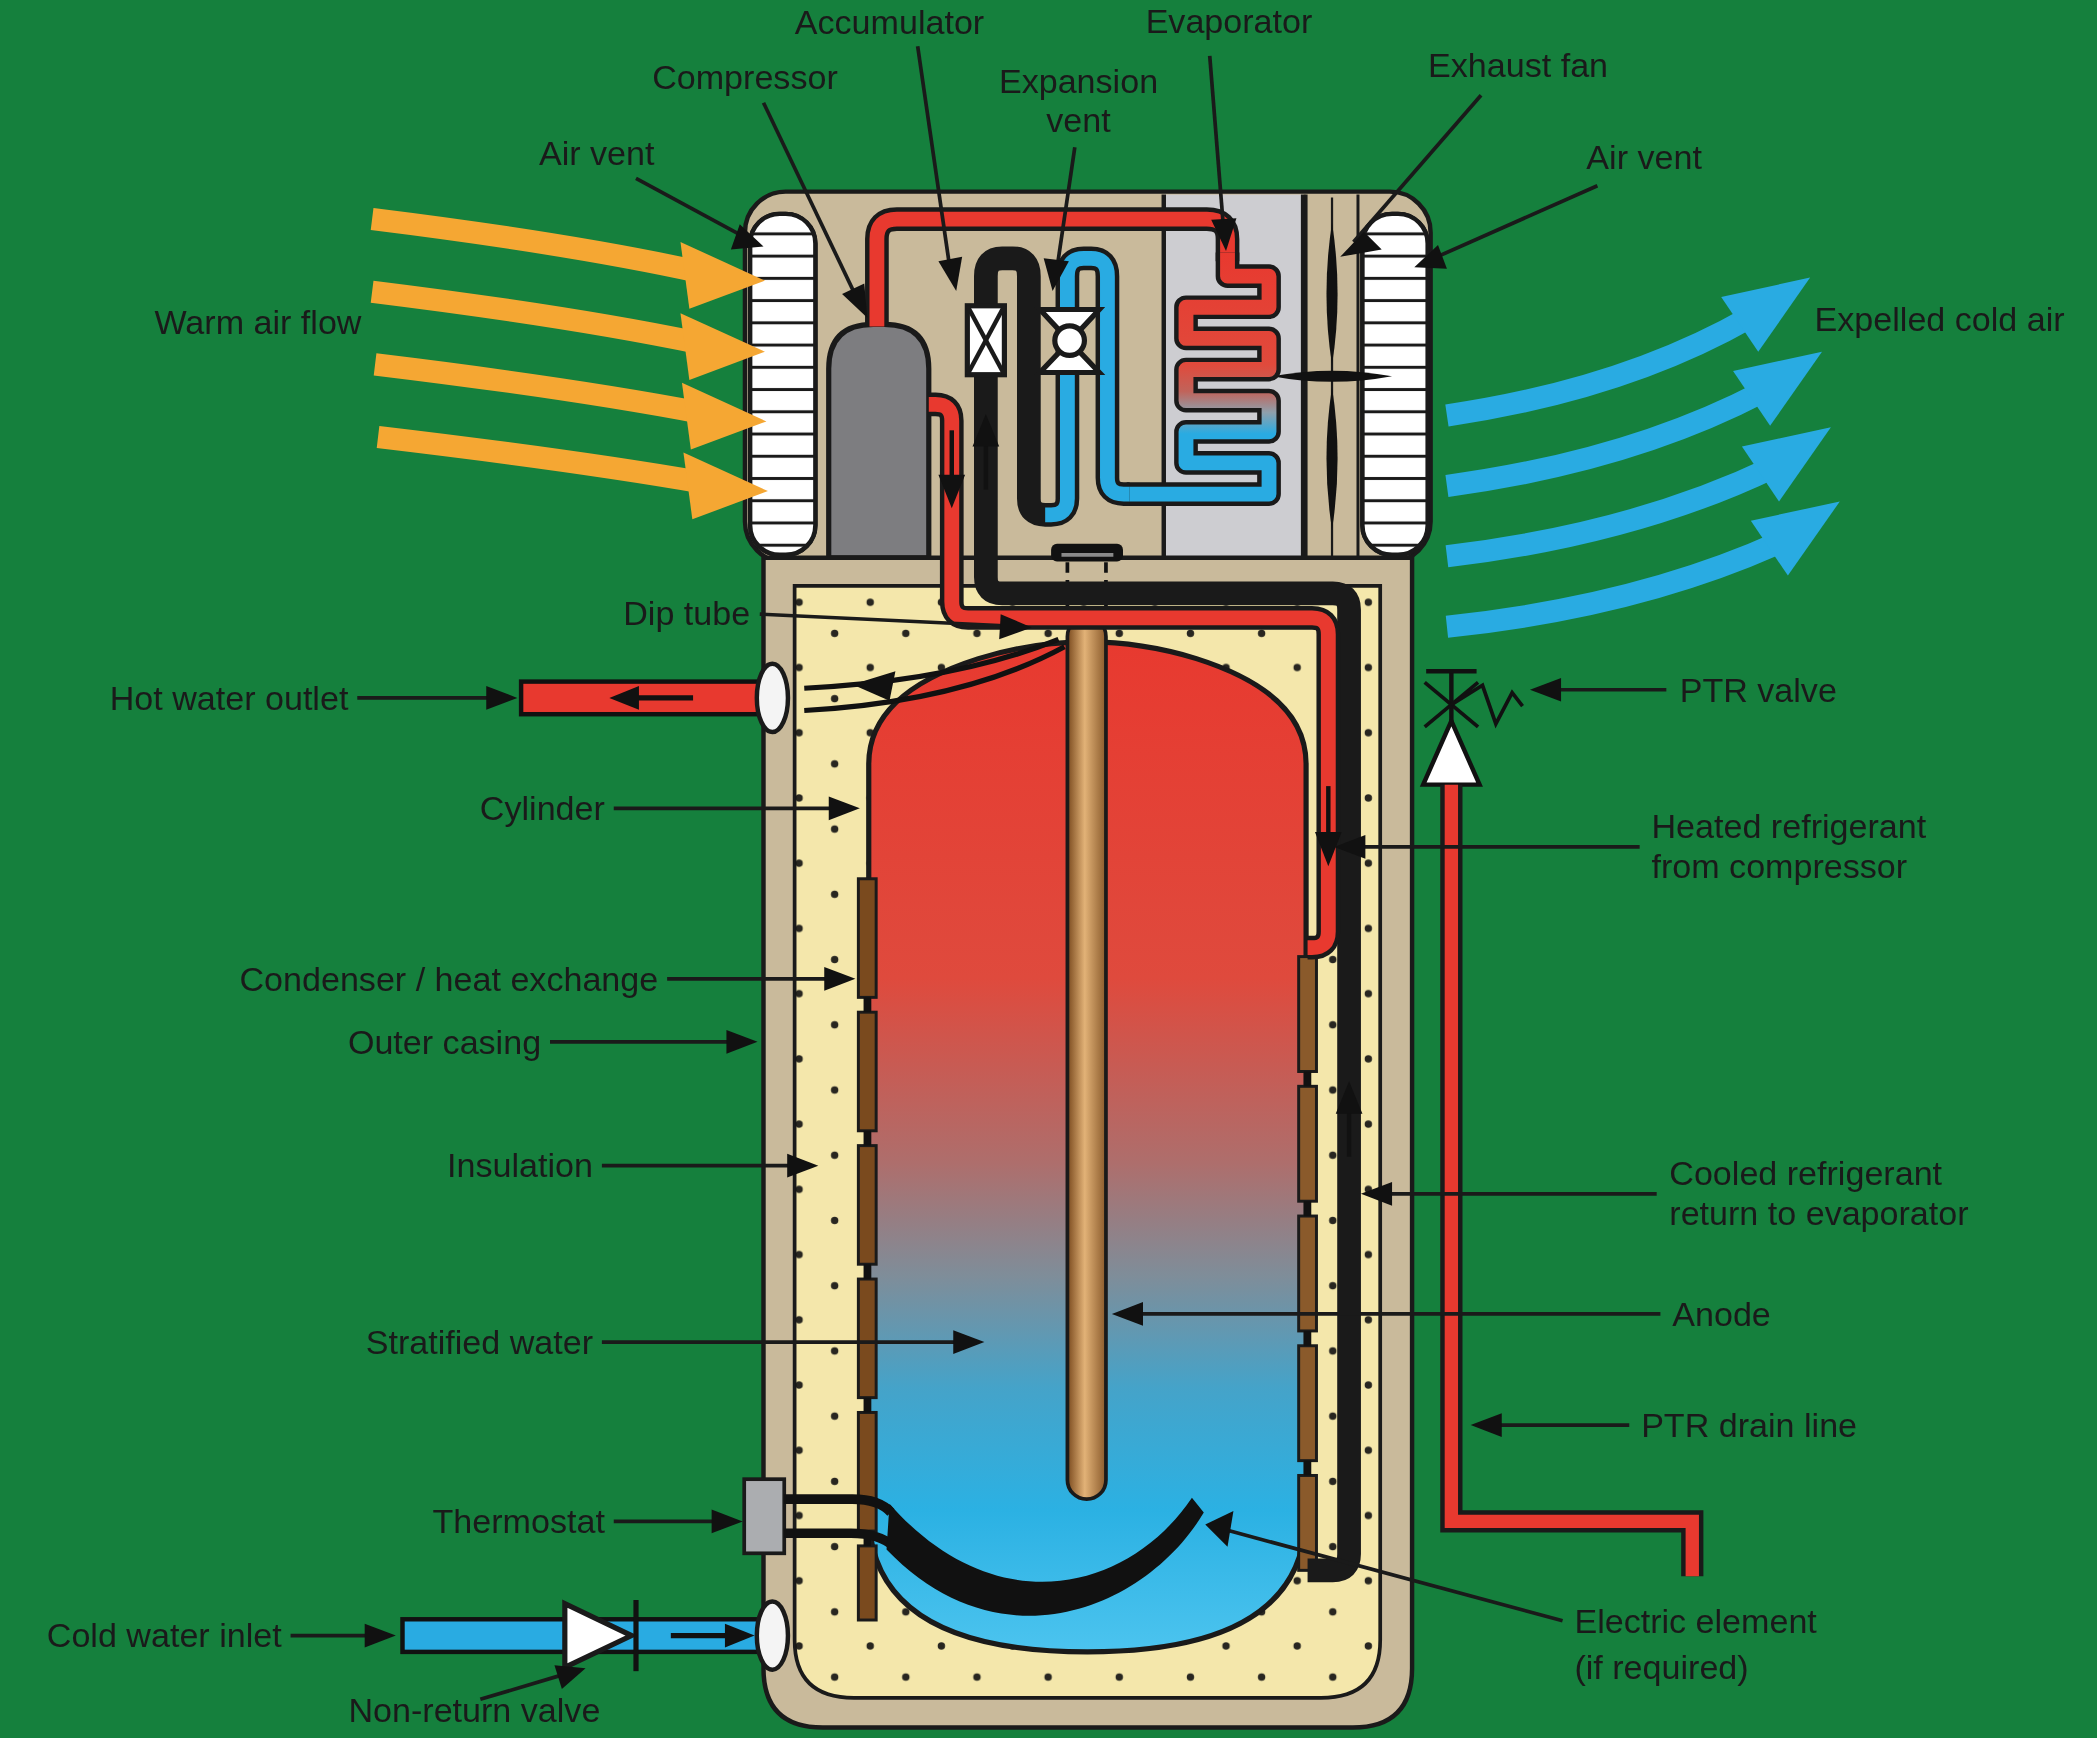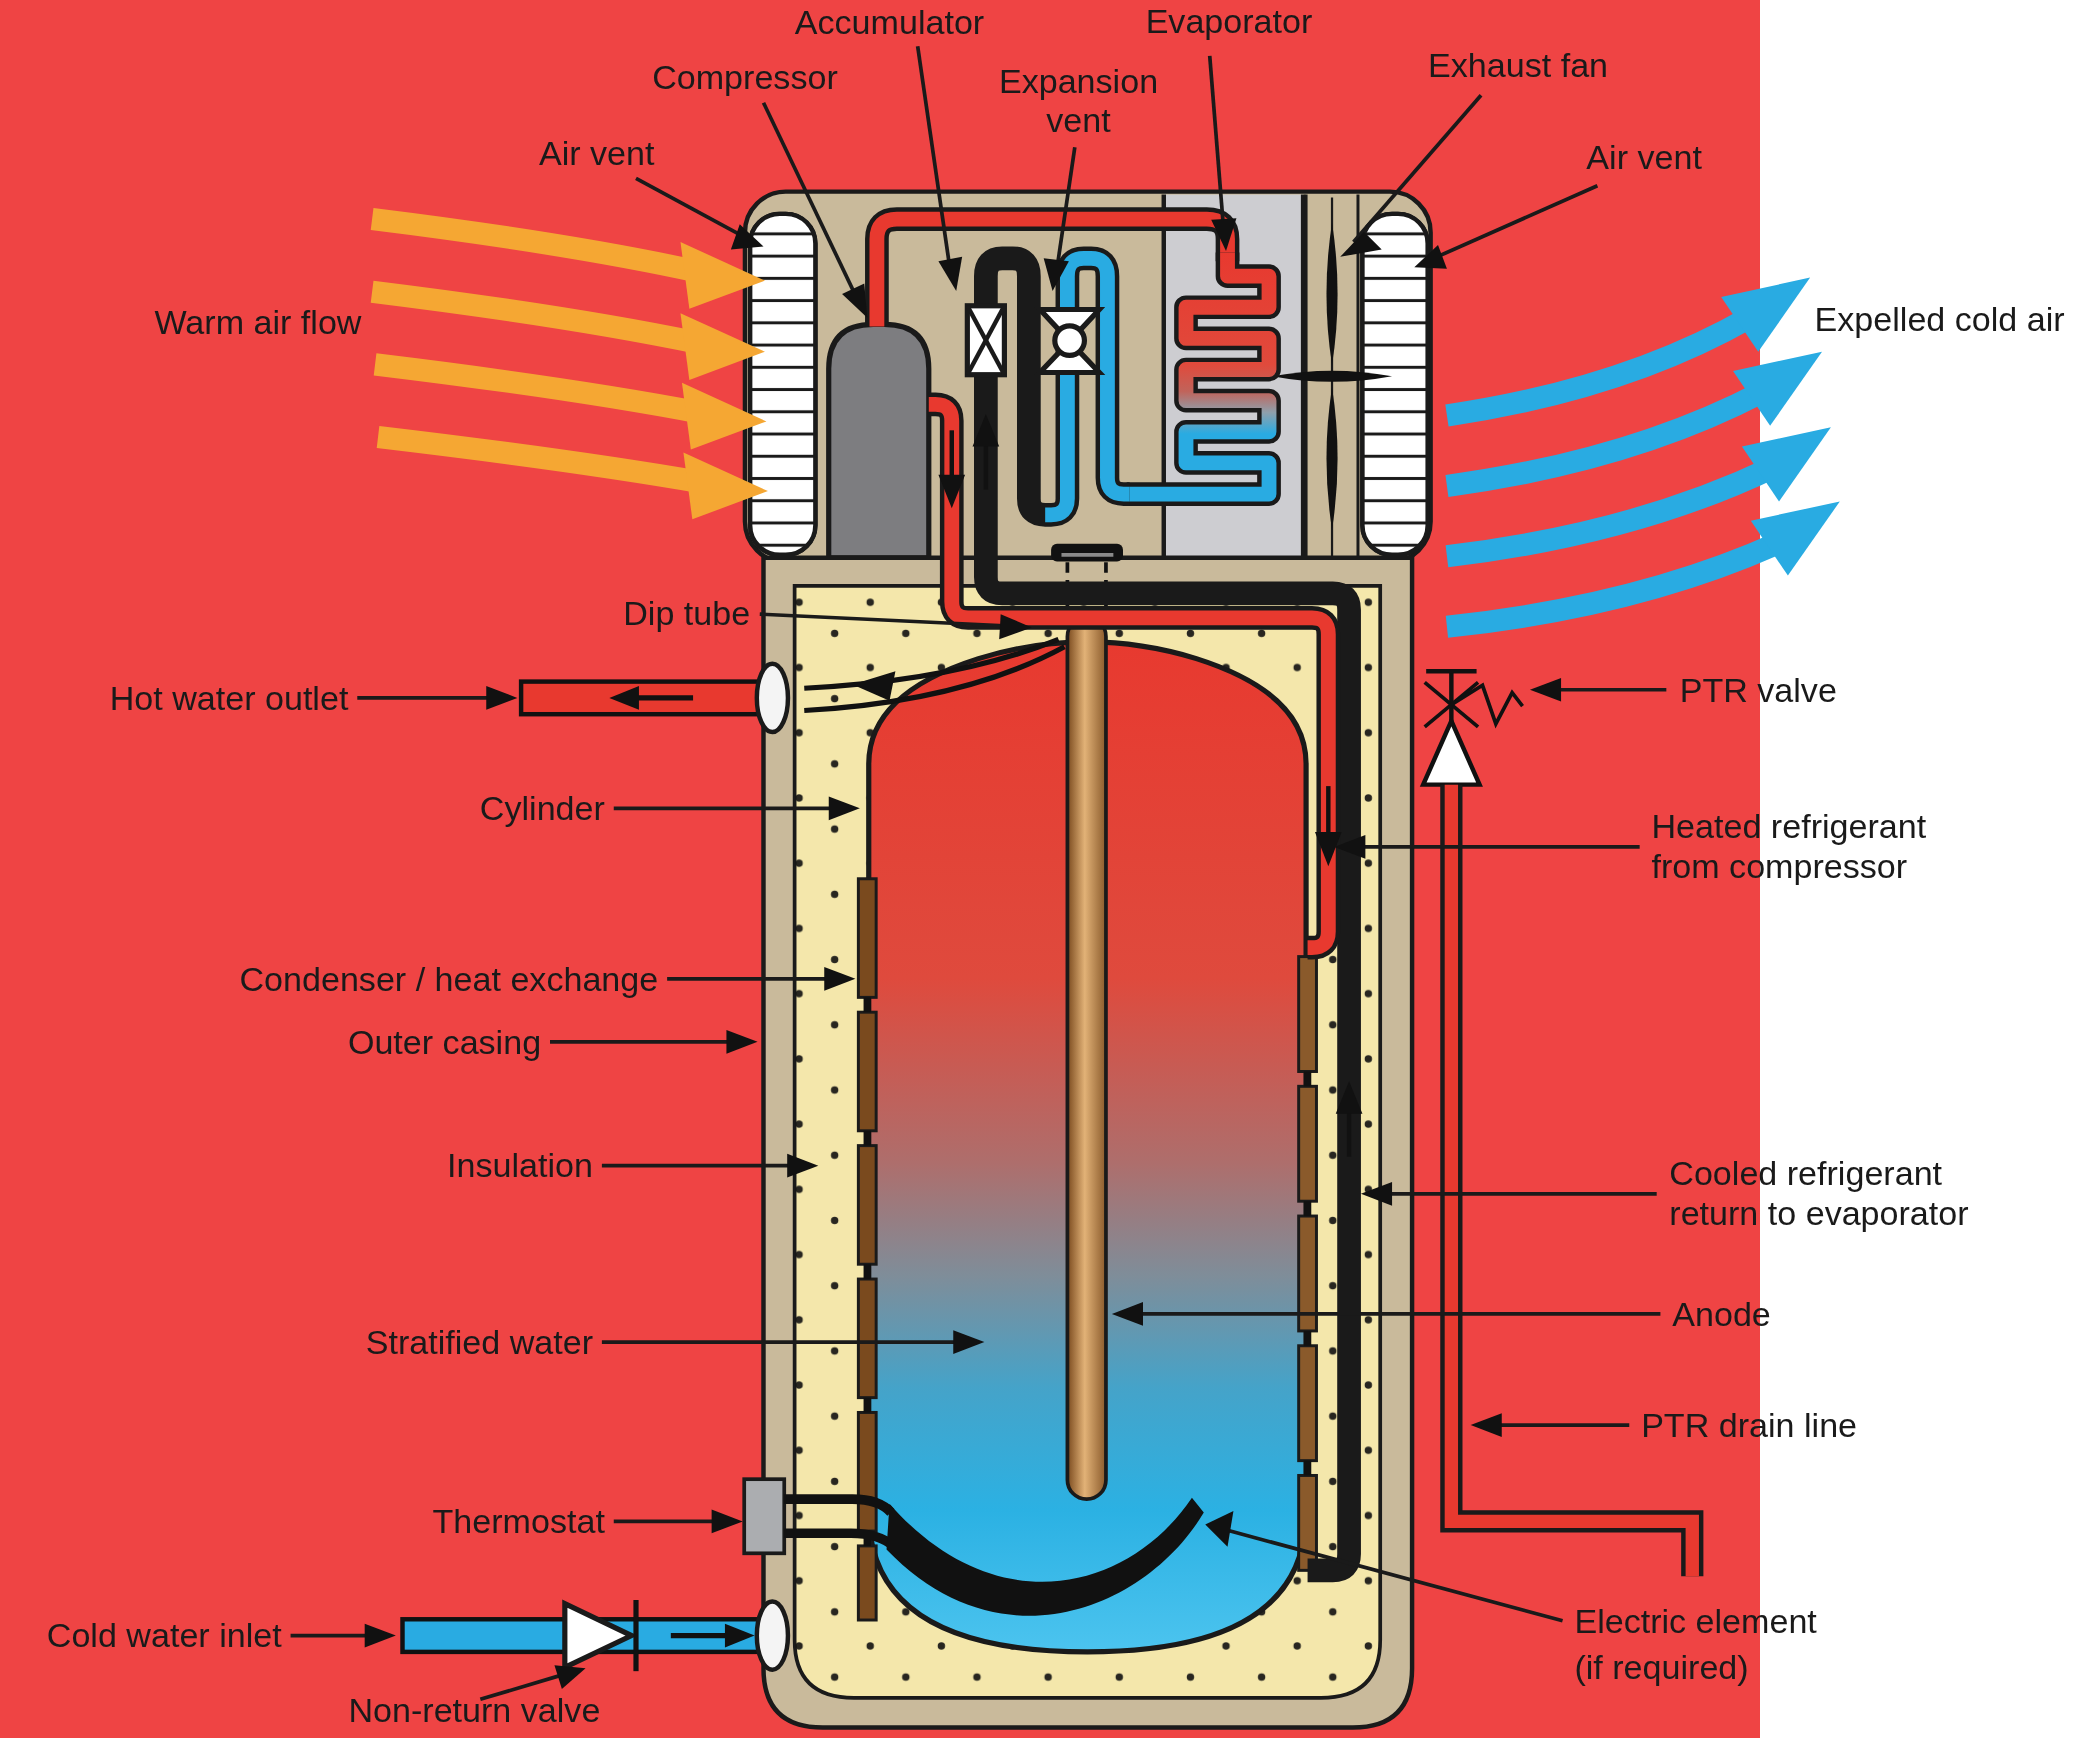--- a/index.html
+++ b/index.html
@@ -1,16 +1,16 @@
 <!DOCTYPE html>
 <html style="font-size:12px"><head>
 <meta charset="utf-8">
 <style>
   html,body{margin:0;padding:0;background:#ffffff;}
-  #stage{position:relative;width:1760px;height:1739px;background:#ef4444;font-family:"Liberation Sans",sans-serif;}
+  #stage{position:relative;width:2097px;height:1739px;background:#15803d;font-family:"Liberation Sans",sans-serif;}
   svg{position:absolute;left:0;top:0;}
   text{font-family:"Liberation Sans",sans-serif;fill:#1a1a1a;font-size:46px;}
   .lead{stroke:#1a1a1a;stroke-width:5;fill:none;}
   .blk{stroke:#1a1a1a;fill:none;}
 </style>
 </head>
 <body>
 
 <div id="stage">
 <svg width="2097" height="1739" viewBox="0 0 2829 2345">

